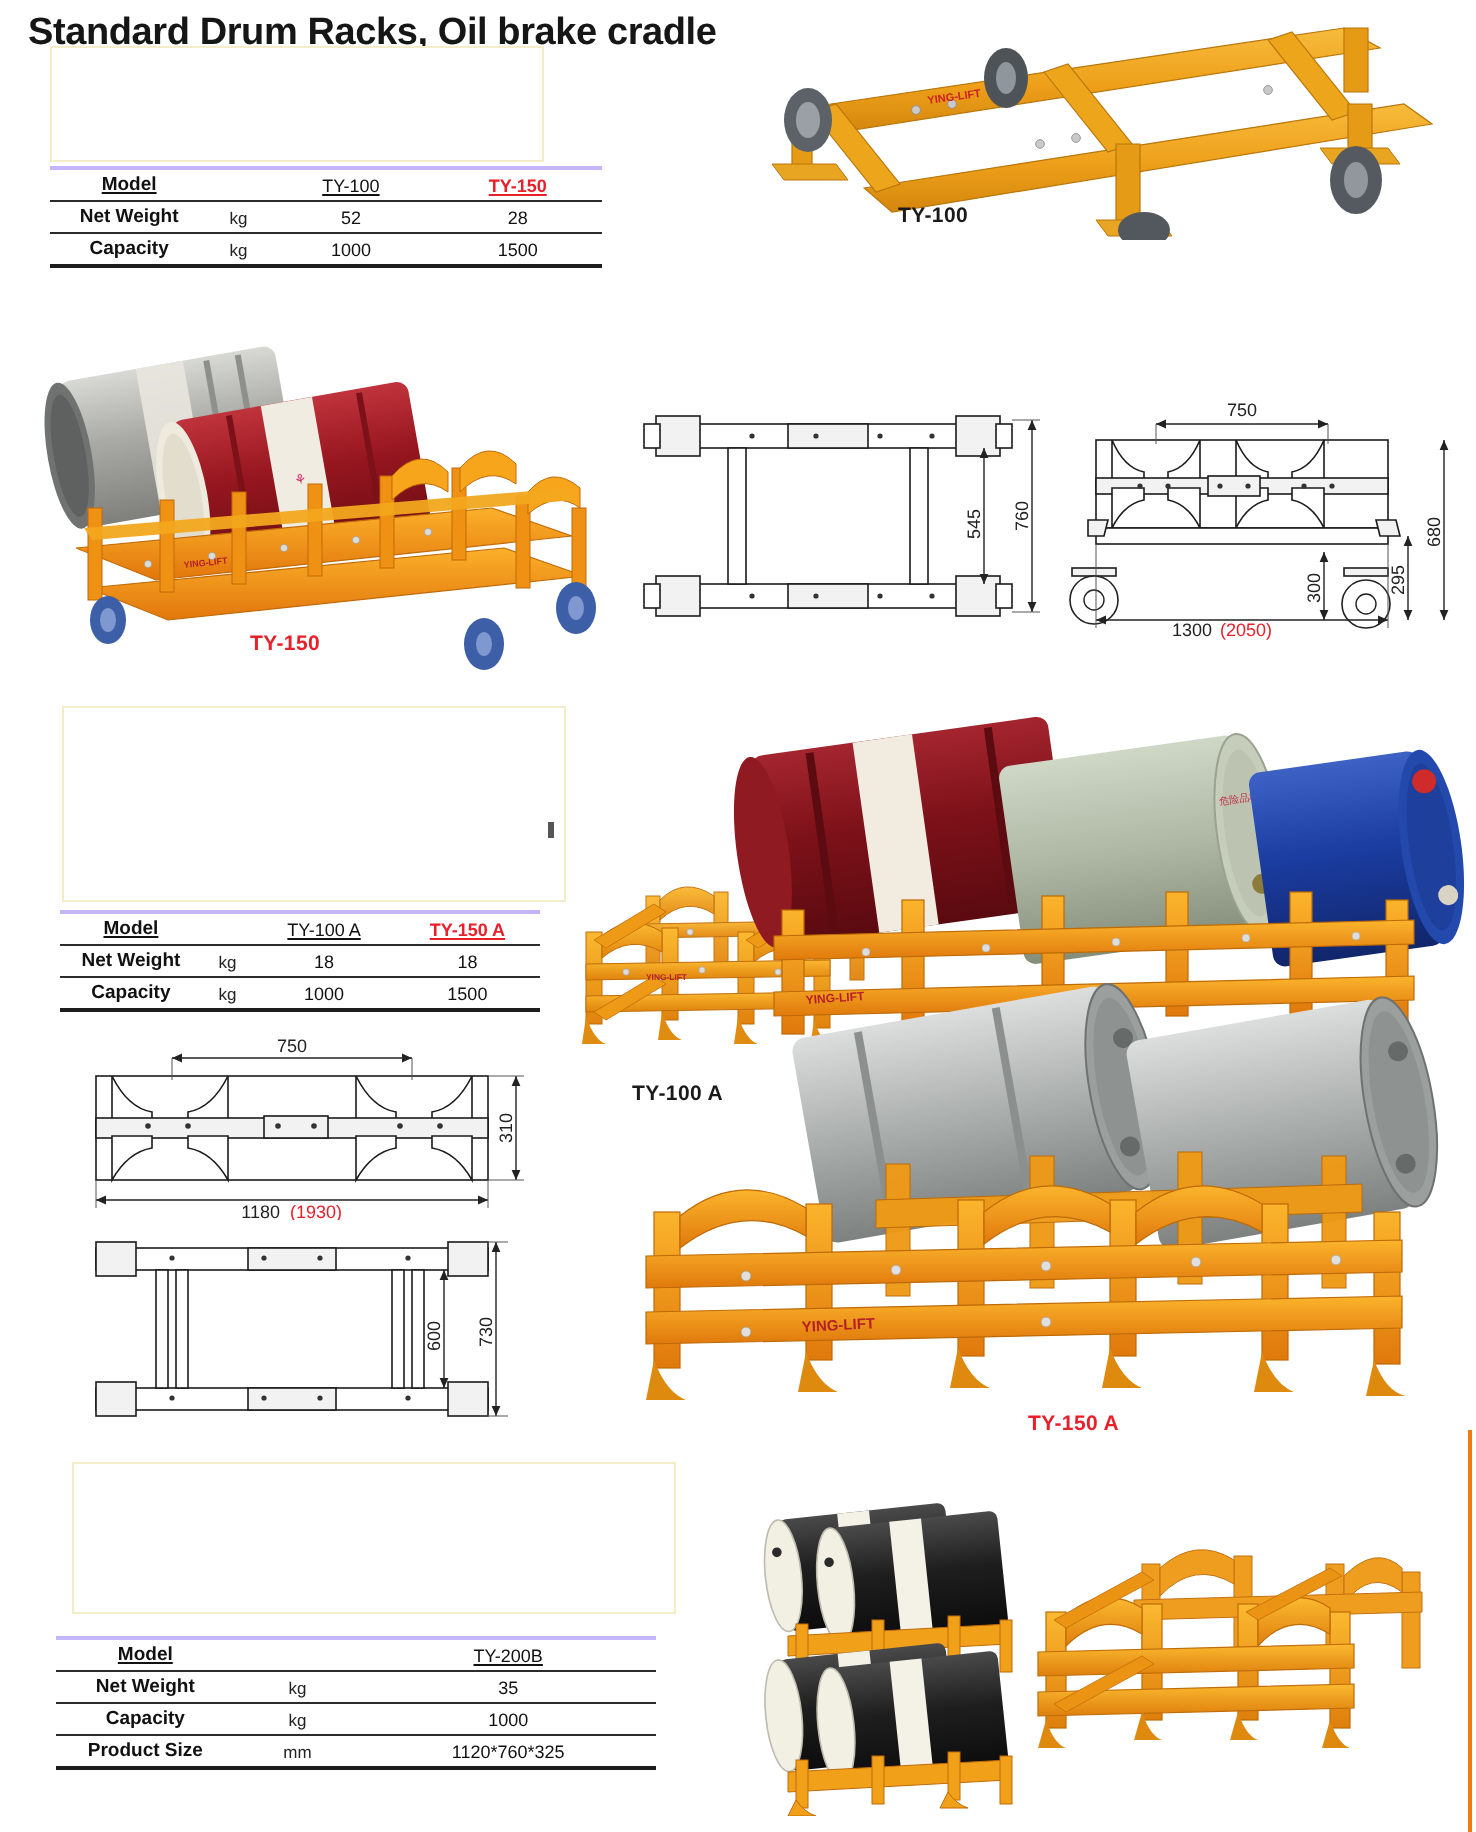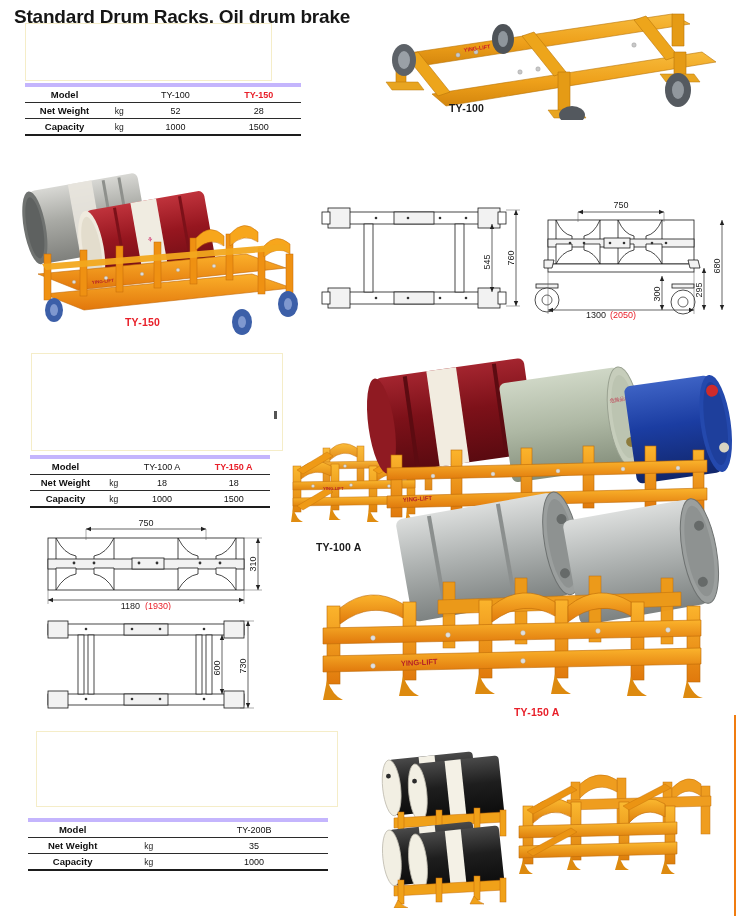--- a/index.html
+++ b/index.html
@@ -27,21 +27,21 @@
   
   .spec-table{position:absolute;border-collapse:collapse;font-size:9px;}
   .spec-table td{
     padding:2px 2px;
     text-align:center;
     border-top:1px solid #2b2b2b;
     border-bottom:1px solid #2b2b2b;
     background:#fff;
     white-space:nowrap;
   }
-  .spec-table tr:first-child td{border-top:4px solid #c4b5fd;}
+  .spec-table tr:first-child td{border-top:2px solid #c4b5fd;text-decoration:underline;}
   .spec-table tr:last-child td{border-bottom:2px solid #1d1d1d;}
   .lbl{font-weight:bold;font-size:9.5px;}
   .unit{font-size:8.5px;color:#222;}
   .red{color:#e8202a;font-weight:bold;}
   .valcell{font-size:9px;}
 
   
   .caption{position:absolute;font-size:10.5px;font-weight:bold;letter-spacing:0.2px;}
   .caption.black{color:#1a1a1a;}
   .caption.red{color:#e8202a;}
@@ -61,21 +61,21 @@
   .ln{stroke:#222;stroke-width:0.7;fill:none;}
   .ln-thin{stroke:#555;stroke-width:0.5;fill:none;}
   .part{stroke:#1b1b1b;stroke-width:0.8;fill:#ffffff;}
   .part-g{stroke:#1b1b1b;stroke-width:0.8;fill:#f2f2f2;}
 </style>
 </head>
 <body>
 
 <div class="page">
 
-  <div class="page-title">Standard Drum Racks, Oil drum brake</div>
+  <div class="page-title">Standard Drum Racks, Oil brake cradle</div>
 
   <div class="ph-box" style="left:25px;top:23px;width:245px;height:56px;"></div>
   <div class="ph-box" style="left:31px;top:353px;width:250px;height:96px;"></div>
   <div class="ph-box" style="left:36px;top:731px;width:300px;height:74px;"></div>
 
   <div style="position:absolute;left:274px;top:411px;width:3px;height:8px;background:#555;"></div>
 
   <div class="photo" style="left:372px;top:2px;width:364px;height:118px;">
     <svg width="364" height="118" viewBox="0 0 364 118">
       <defs>
@@ -674,20 +674,25 @@
     <tr>
       <td class="lbl">Net Weight</td>
       <td class="unit">kg</td>
       <td class="valcell">35</td>
     </tr>
     <tr>
       <td class="lbl">Capacity</td>
       <td class="unit">kg</td>
       <td class="valcell">1000</td>
     </tr>
+    <tr>
+      <td class="lbl">Product Size</td>
+      <td class="unit">mm</td>
+      <td class="valcell">1120*760*325</td>
+    </tr>
   </tbody>
     </table>
 
   <div class="photo" style="left:378px;top:748px;width:150px;height:160px;">
     <svg width="150" height="160" viewBox="0 0 150 160">
       <defs>
         <linearGradient id="dBlack" x1="0" y1="0" x2="0" y2="1">
           <stop offset="0%" stop-color="#4a4a4a"></stop>
             <stop offset="45%" stop-color="#1e1e1e"></stop>
             <stop offset="100%" stop-color="#0c0c0c"></stop>

